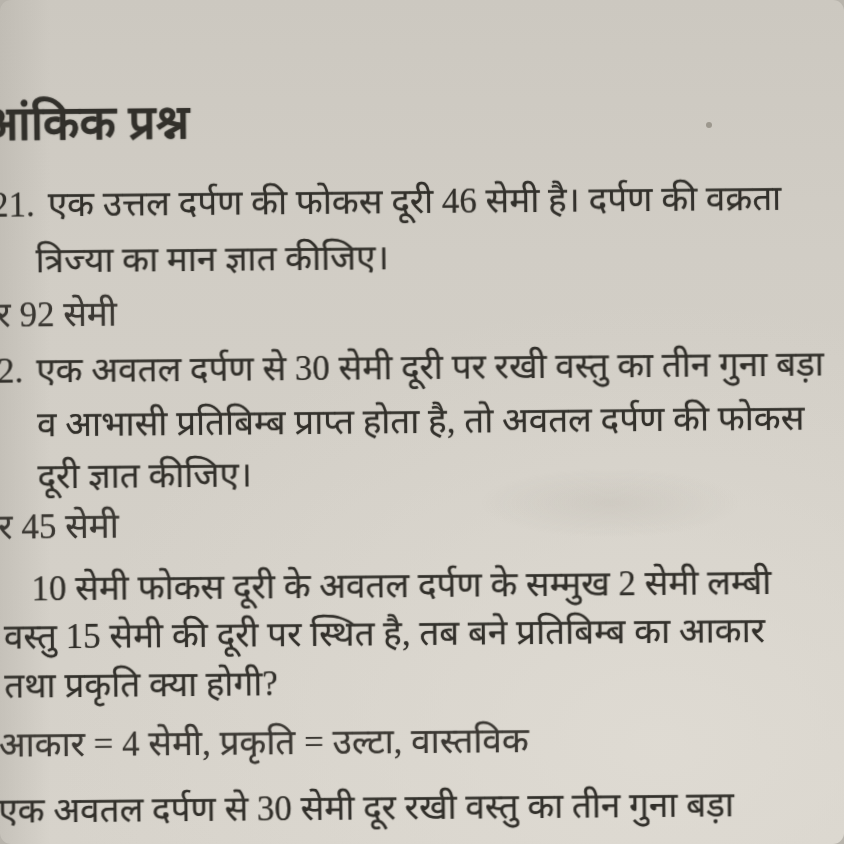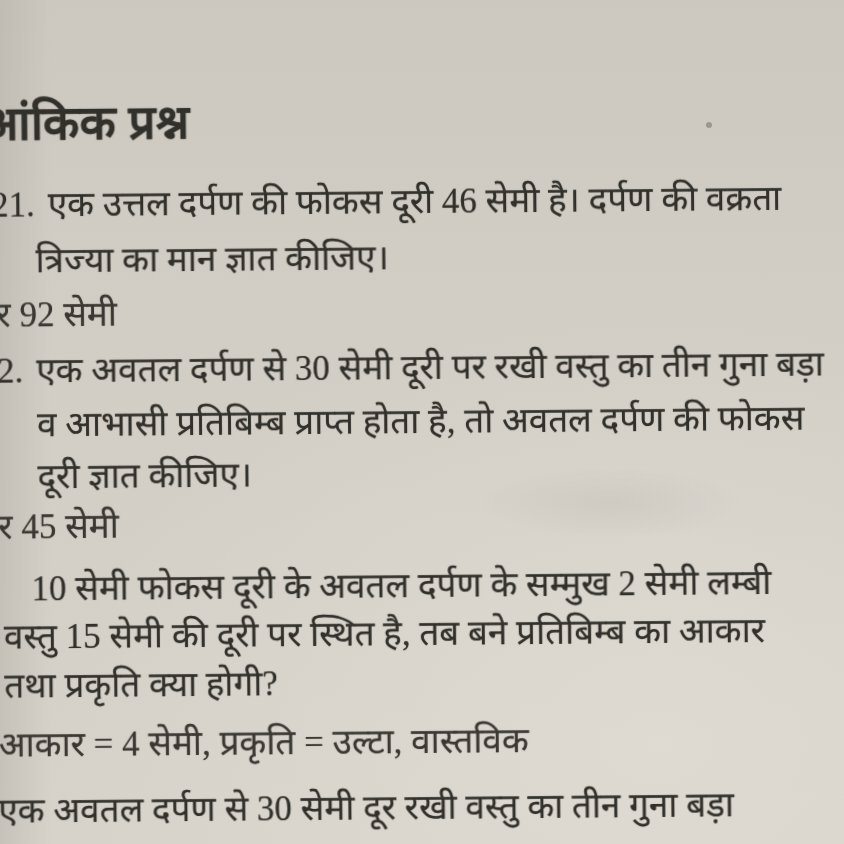--- a/index.html
+++ b/index.html
@@ -7,20 +7,21 @@
     width:844px;height:844px;overflow:hidden;
     font-family:"Liberation Serif","DejaVu Serif",serif;
     background:#b8b4ac;
   }
   .sheet{
     position:relative;width:844px;height:844px;overflow:hidden;
     background:
       radial-gradient(130% 95% at 78% 88%, rgba(224,220,212,.85) 0%, rgba(224,220,212,0) 55%),
       linear-gradient(90deg, rgba(178,174,166,.45) 0%, rgba(178,174,166,0) 6%),
       linear-gradient(180deg, #ccc8c0 0%, #d1cdc5 30%, #d4d0c8 68%, #d7d3cb 100%);
+    border-radius: 11px;
   }
   .tilt{
     position:absolute;inset:0;
     transform:rotate(-0.5deg);
     transform-origin:50% 50%;
     filter:blur(0.3px);
     color:#32302b;
   }
   .line{
     position:absolute;left:0;white-space:nowrap;

